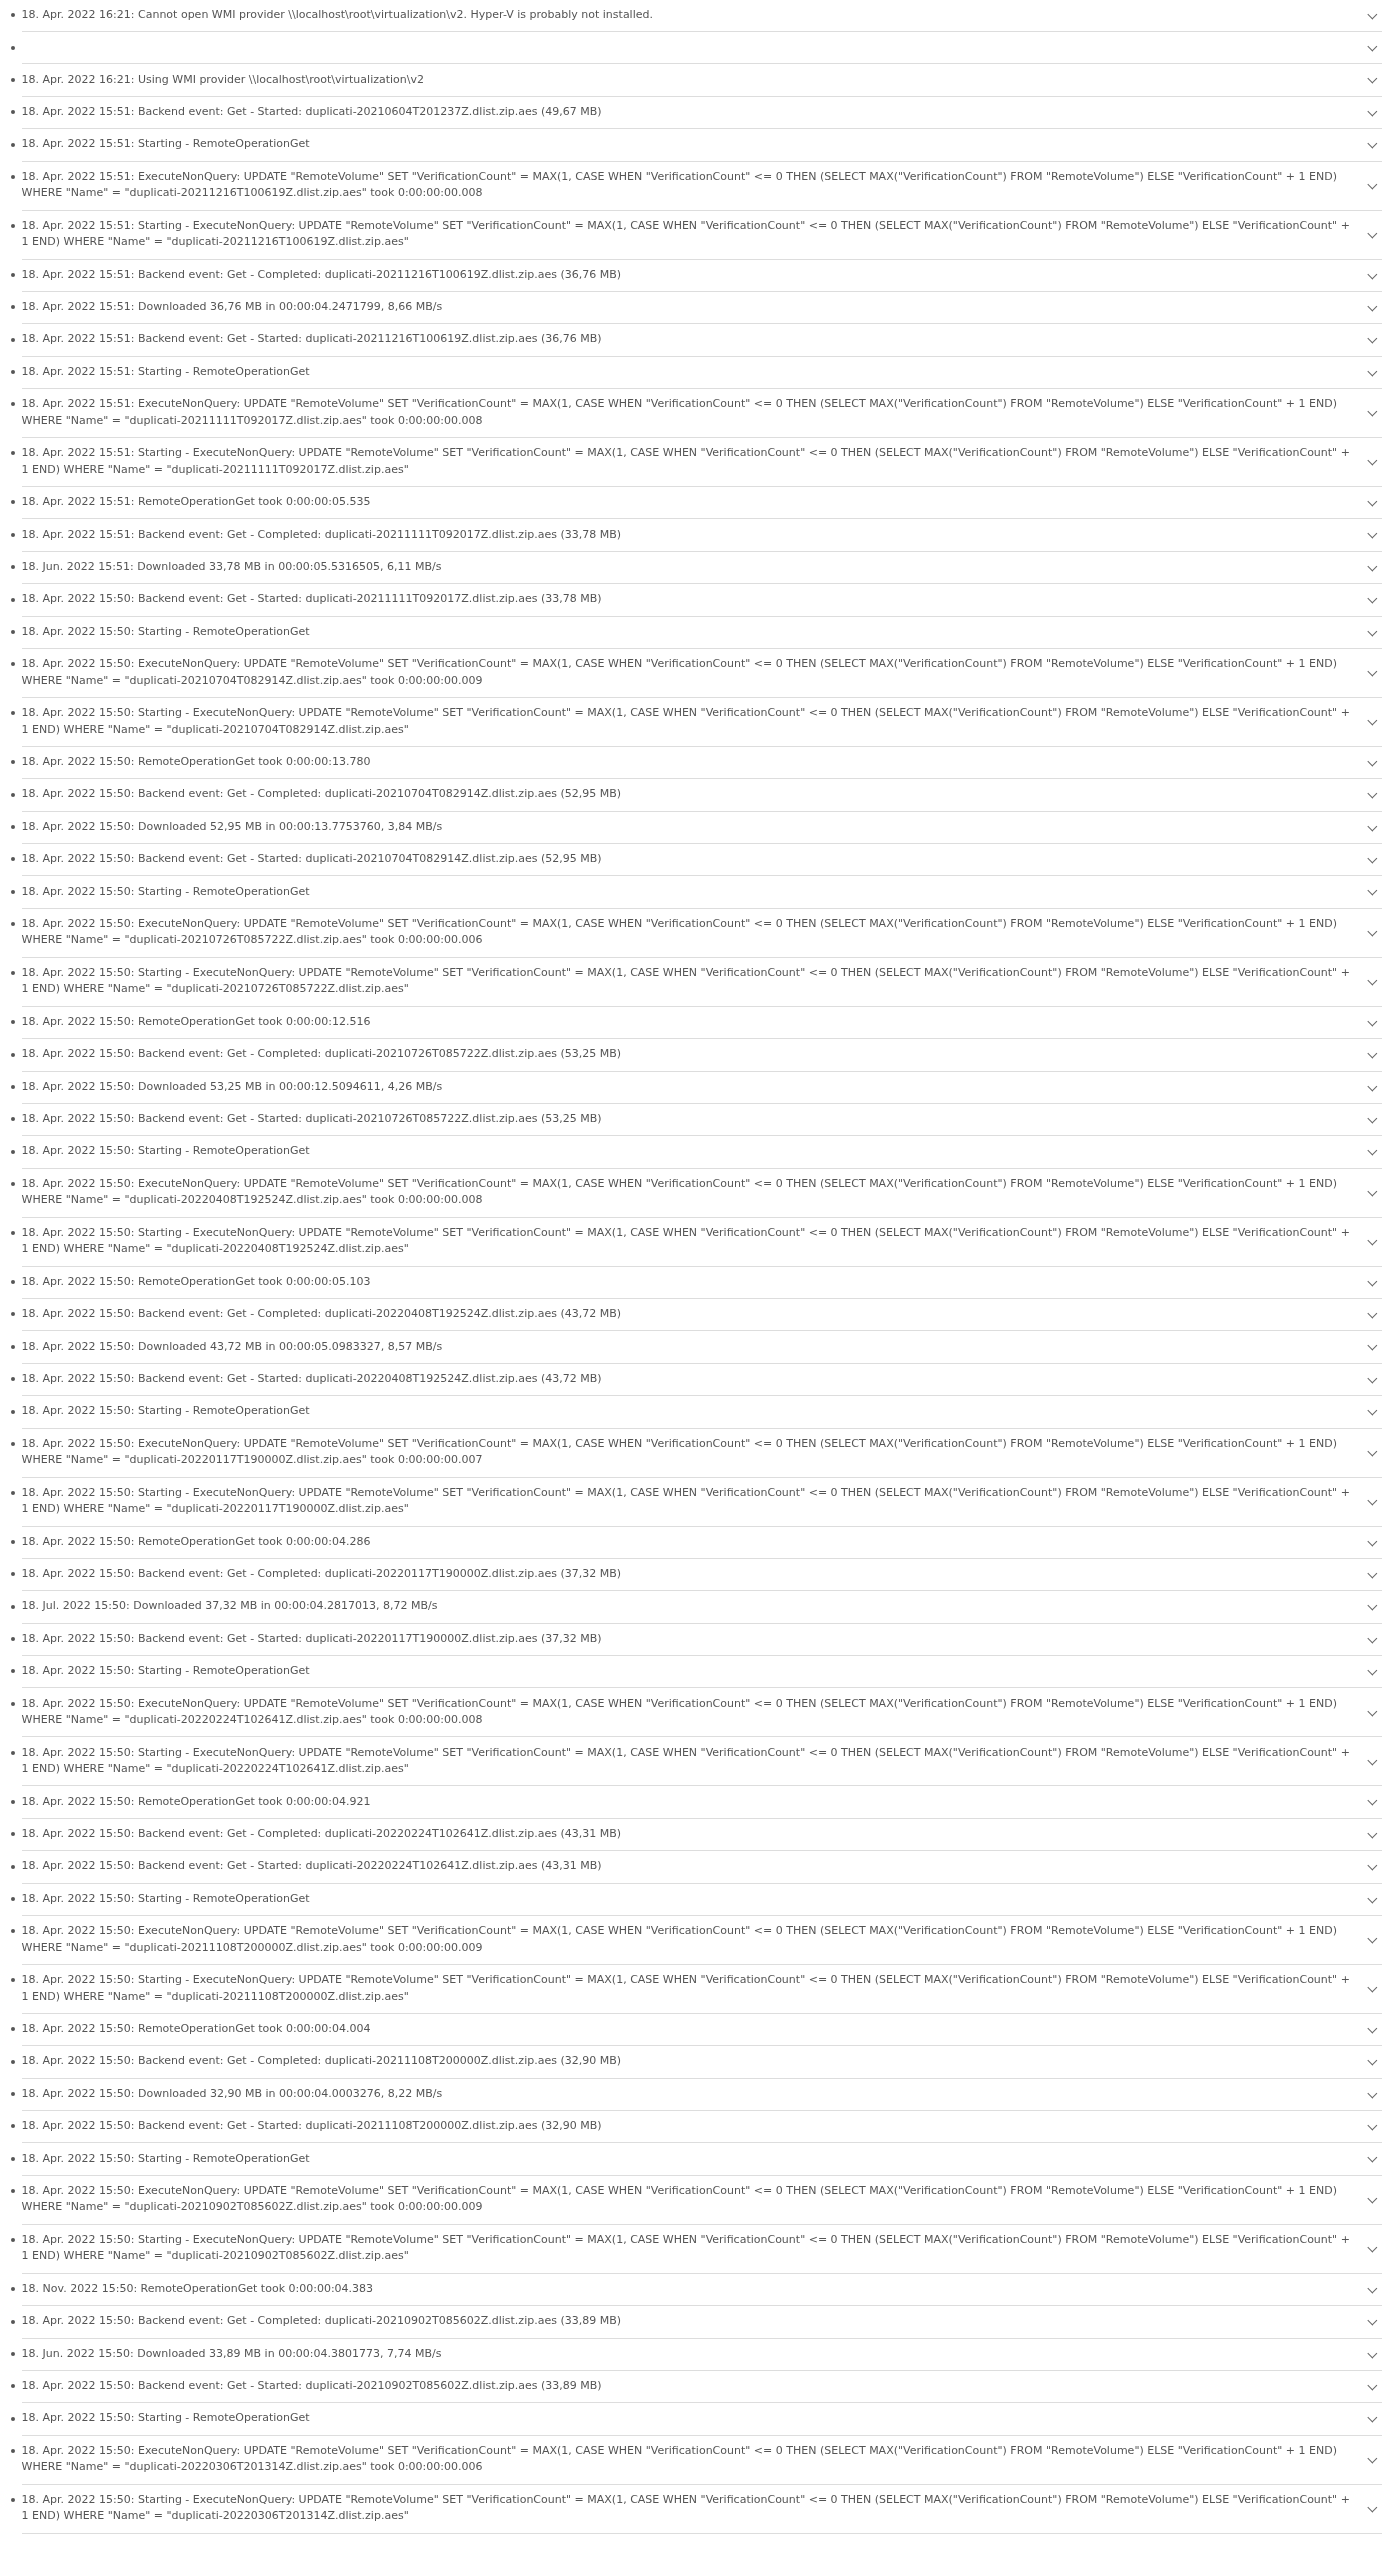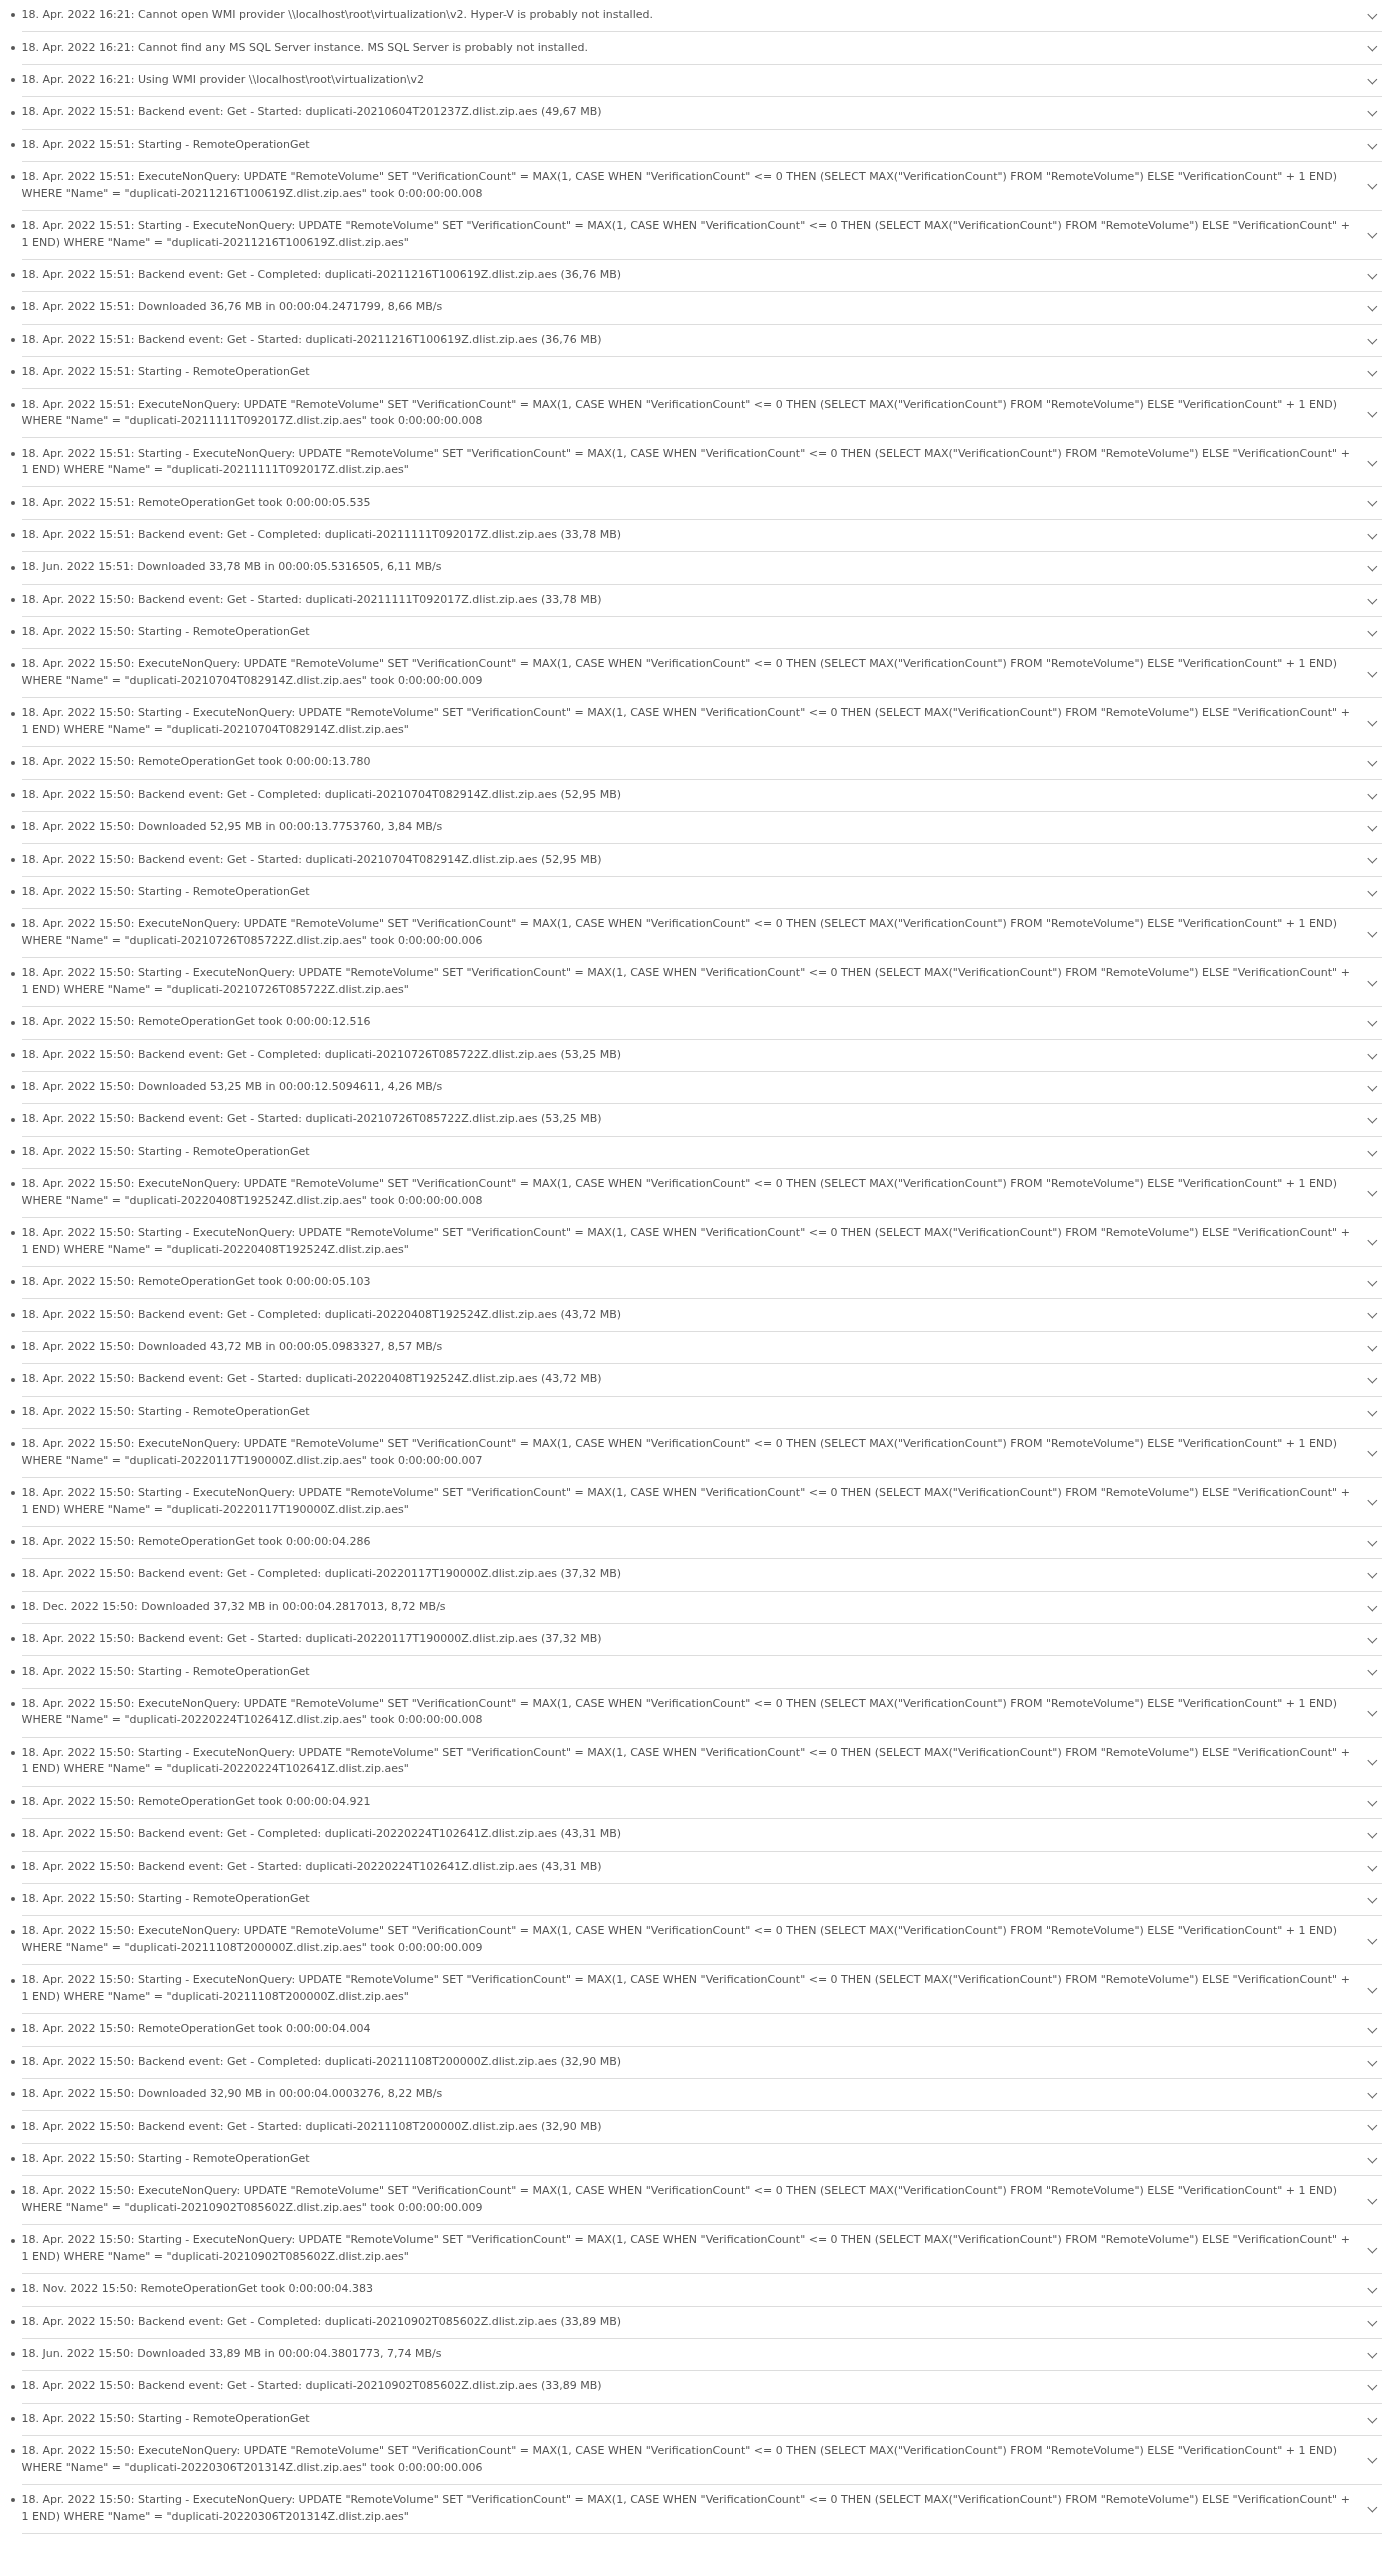--- a/index.html
+++ b/index.html
@@ -60,21 +60,20 @@
 <body>
 
 <ul class="log-list" id="log-list">
     <li class="log-row">
     <span class="bullet"></span>
     <span class="log-text">18. Apr. 2022 16:21: Cannot open WMI provider \\localhost\root\virtualization\v2. Hyper-V is probably not installed.</span>
     <span class="chevron"></span>
   </li>
     <li class="log-row">
     <span class="bullet"></span>
-    <span class="log-text">18. Apr. 2022 16:21: Cannot find any MS SQL Server instance. MS SQL Server is probably not installed.</span>
     <span class="chevron"></span>
   </li>
     <li class="log-row">
     <span class="bullet"></span>
     <span class="log-text">18. Apr. 2022 16:21: Using WMI provider \\localhost\root\virtualization\v2</span>
     <span class="chevron"></span>
   </li>
     <li class="log-row">
     <span class="bullet"></span>
     <span class="log-text">18. Apr. 2022 15:51: Backend event: Get - Started: duplicati-20210604T201237Z.dlist.zip.aes (49,67 MB)</span>
@@ -270,21 +269,21 @@
     <span class="log-text">18. Apr. 2022 15:50: RemoteOperationGet took 0:00:00:04.286</span>
     <span class="chevron"></span>
   </li>
     <li class="log-row">
     <span class="bullet"></span>
     <span class="log-text">18. Apr. 2022 15:50: Backend event: Get - Completed: duplicati-20220117T190000Z.dlist.zip.aes (37,32 MB)</span>
     <span class="chevron"></span>
   </li>
     <li class="log-row">
     <span class="bullet"></span>
-    <span class="log-text">18. Dec. 2022 15:50: Downloaded 37,32 MB in 00:00:04.2817013, 8,72 MB/s</span>
+    <span class="log-text">18. Jul. 2022 15:50: Downloaded 37,32 MB in 00:00:04.2817013, 8,72 MB/s</span>
     <span class="chevron"></span>
   </li>
     <li class="log-row">
     <span class="bullet"></span>
     <span class="log-text">18. Apr. 2022 15:50: Backend event: Get - Started: duplicati-20220117T190000Z.dlist.zip.aes (37,32 MB)</span>
     <span class="chevron"></span>
   </li>
     <li class="log-row">
     <span class="bullet"></span>
     <span class="log-text">18. Apr. 2022 15:50: Starting - RemoteOperationGet</span>

